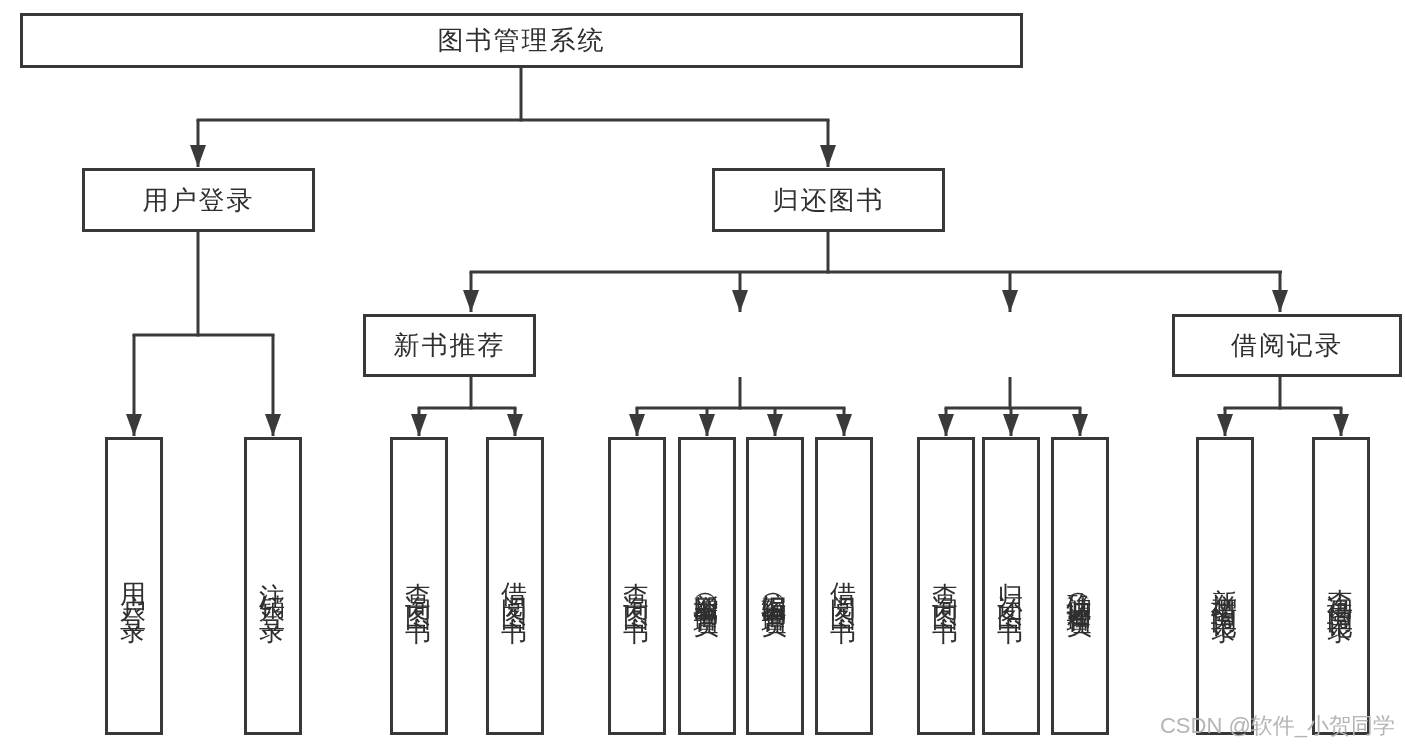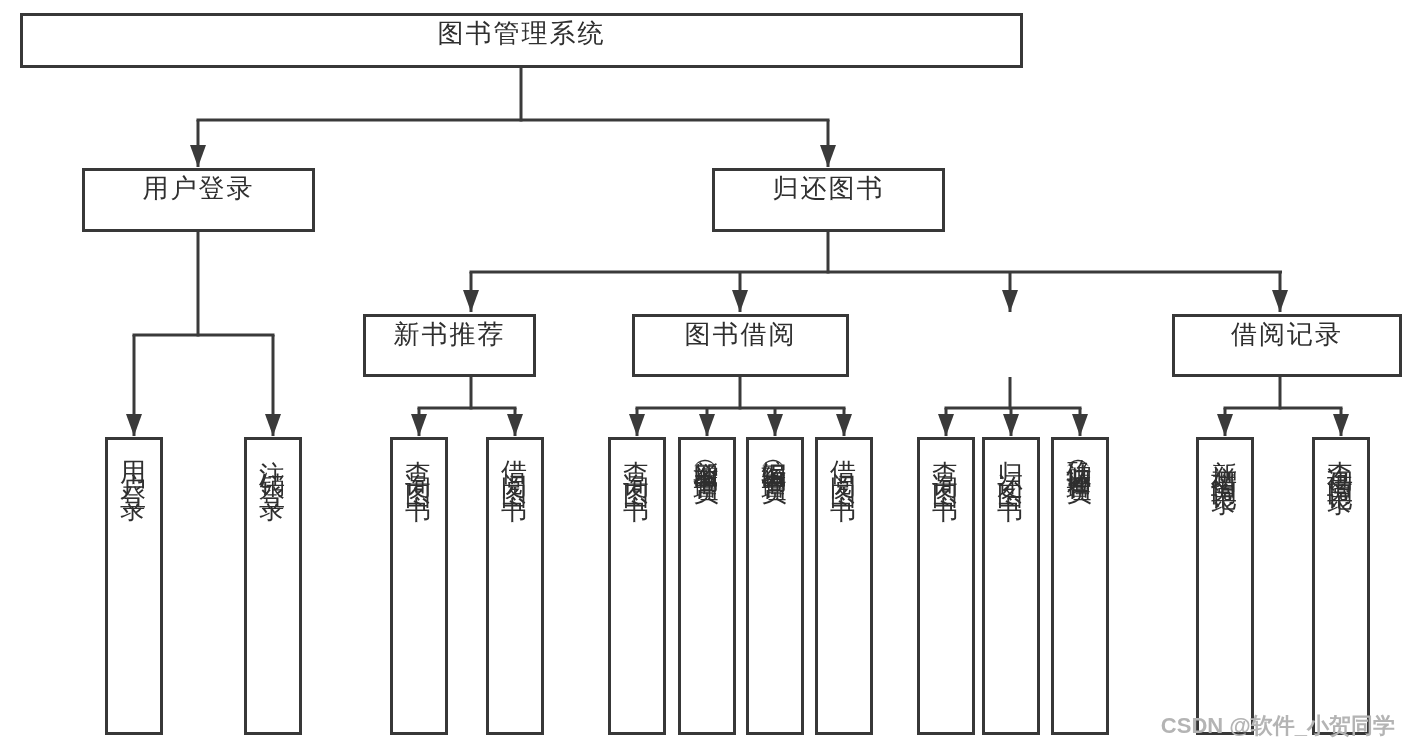--- a/index.html
+++ b/index.html
@@ -16,20 +16,21 @@
     left: 0; top: 0;
     width: 1405px; height: 747px;
     z-index: 1;
   }
   .node {
     position: absolute;
     box-sizing: border-box;
     background: #ffffff;
     border: 3px solid #383838;
     display: flex;
+    align-items: center;
     justify-content: center;
     z-index: 2;
     color: #2f2f2f;
   }
   .node .lbl {
     font-size: 26px;
     letter-spacing: 2px;
     white-space: nowrap;
     color: #2f2f2f;
   }
@@ -48,21 +49,20 @@
   .leaf .vlbl.med   { letter-spacing: 6px; }
   .leaf .vlbl.dense { letter-spacing: 3px; font-size: 25px; }
   .watermark {
     position: absolute;
     right: 10px;
     bottom: 6px;
     font-size: 22px;
     color: #b4b4b4;
     z-index: 5;
     white-space: nowrap;
-    font-weight: bold;
   }
 </style>
 </head>
 <body>
 
 <div class="canvas">
 
   <svg class="wires" width="1405" height="747" viewBox="0 0 1405 747" xmlns="http://www.w3.org/2000/svg">
     <defs>
       <marker id="arrow" markerUnits="userSpaceOnUse" markerWidth="23" markerHeight="17" refX="22" refY="8" orient="auto">
@@ -120,23 +120,20 @@
   <div class="node" style="left:82px;top:168px;width:233px;height:64px">
     <span class="lbl">用户登录</span>
   </div>
   <div class="node" style="left:712px;top:168px;width:233px;height:64px">
     <span class="lbl">归还图书</span>
   </div>
 
   <div class="node" style="left:363px;top:314px;width:173px;height:63px">
     <span class="lbl">新书推荐</span>
   </div>
-  <div class="node" style="left:632px;top:314px;width:217px;height:63px">
-    <span class="lbl">图书借阅</span>
-  </div>
   <div class="node" style="left:1172px;top:314px;width:230px;height:63px">
     <span class="lbl">借阅记录</span>
   </div>
 
   <div class="node leaf" style="left:105px">
     <span class="vlbl">用户登录</span>
   </div>
   <div class="node leaf" style="left:244px">
     <span class="vlbl">注销登录</span>
   </div>

